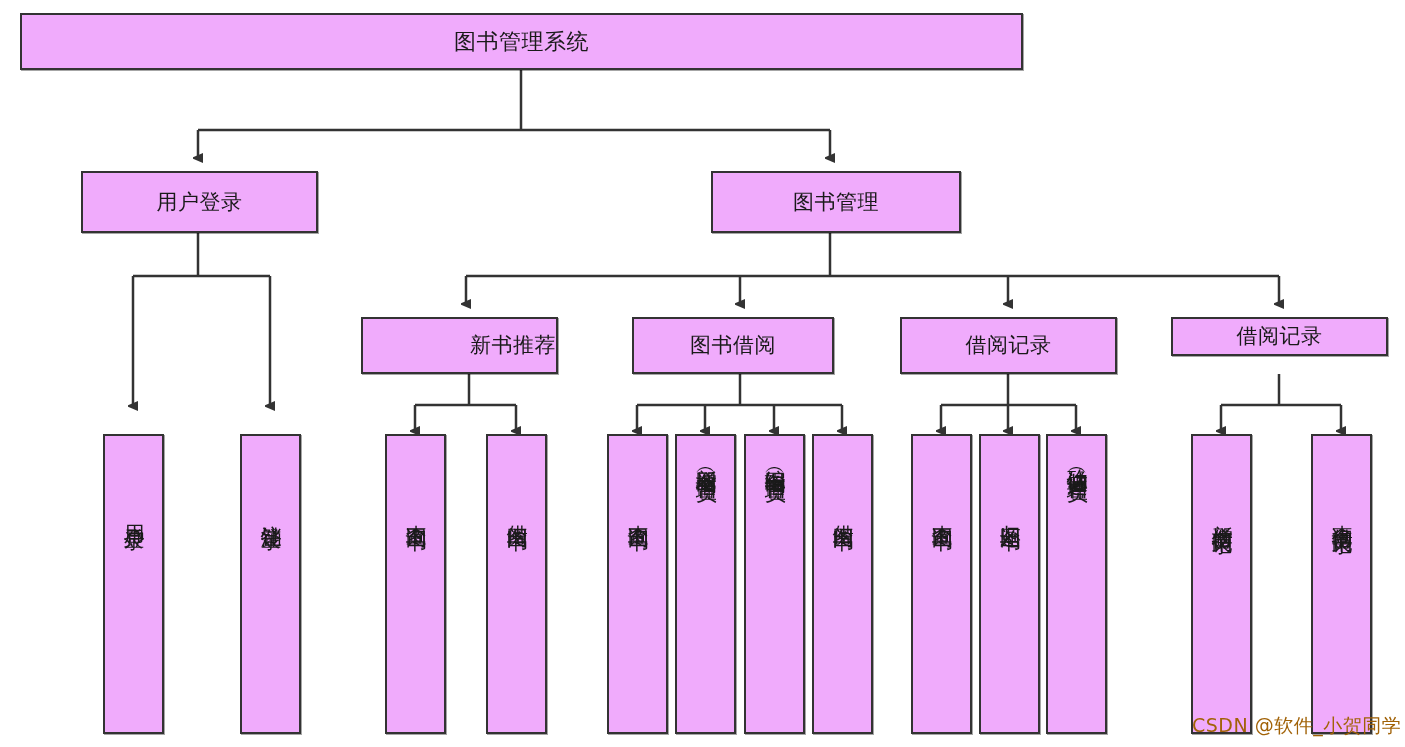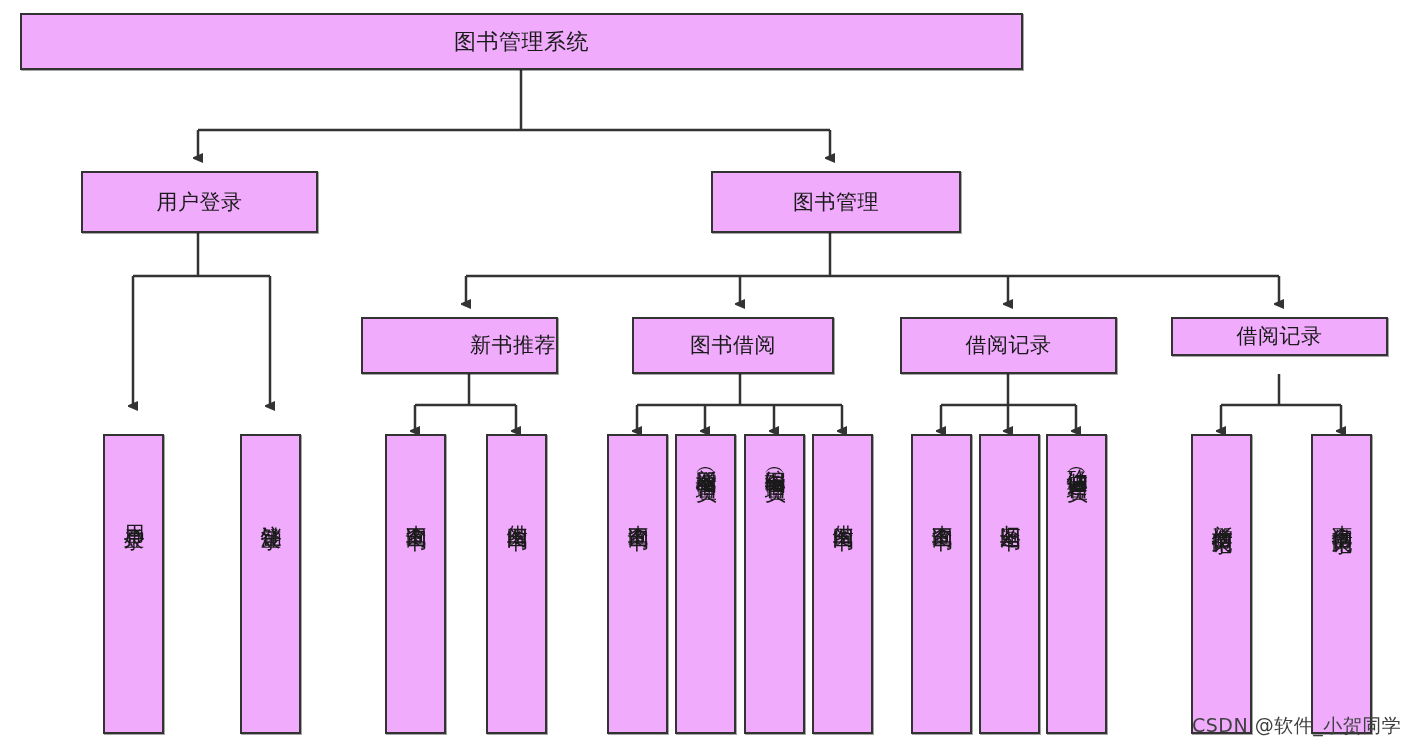--- a/index.html
+++ b/index.html
@@ -65,21 +65,21 @@
   .node-leaf.align-upper .label {
     align-self: flex-start;
     margin-top: 16px;
   }
   .node-leaf.align-mid .label {
     align-self: flex-start;
     margin-top: 72px;
   }
   .watermark {
     position: absolute;
-    color: #404040;
+    color: #a16207;
     font-size: 19px;
     white-space: nowrap;
     letter-spacing: 0.5px;
   }
 </style>
 </head>
 <body>
 
 <div id="canvas">
 

